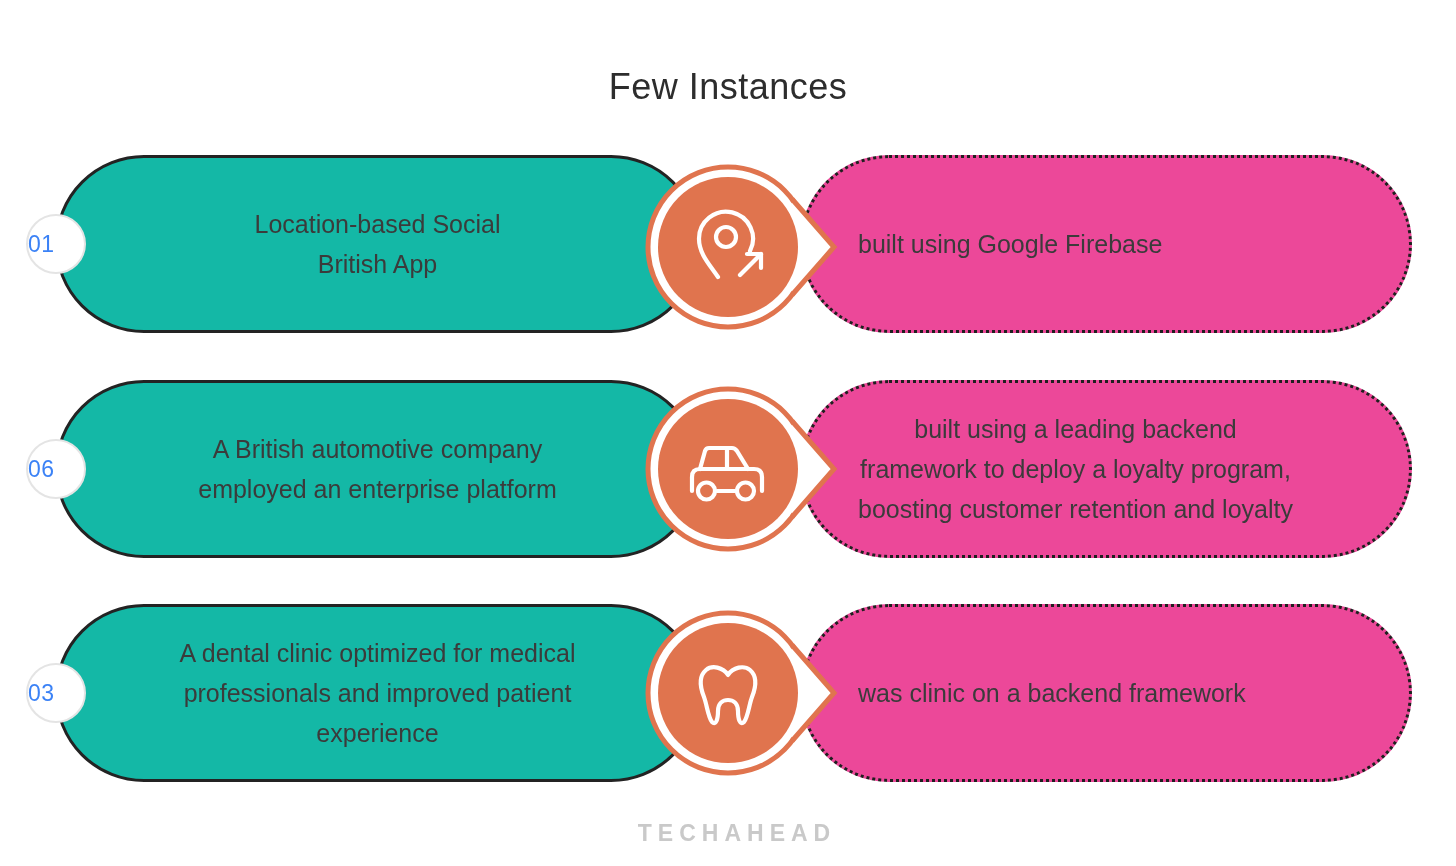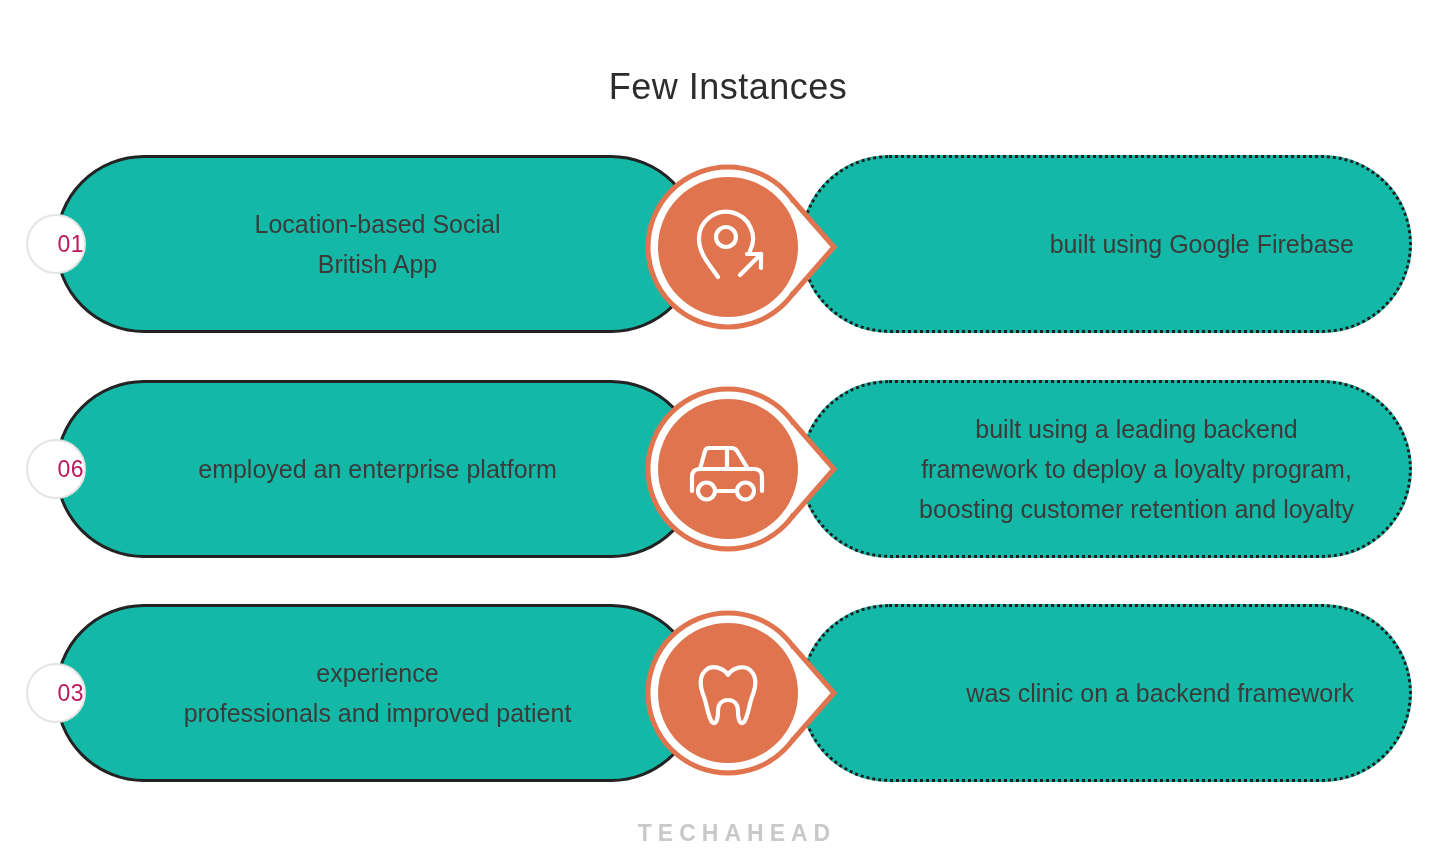--- a/index.html
+++ b/index.html
@@ -11,32 +11,32 @@
   .title{
     position:absolute; top:66px; left:0; width:100%; text-align:center;
     font-size:36px; font-weight:400; color:#2D2D2D; letter-spacing:.5px;
   }
   .solid-pill{
     position:absolute; background:#14b8a6; border:3px solid var(--ink);
     border-radius:92px; box-sizing:border-box; z-index:1;
     display:flex; align-items:center; justify-content:center;
   }
   .dotted-pill{
-    position:absolute; background:#14b8a6; border:3px dotted #1F1F1F;
+    position:absolute; background:#ec4899; border:3px dotted #1F1F1F;
     border-radius:92px; box-sizing:border-box; z-index:1;
-    display:flex; align-items:center; justify-content:flex-end;
+    display:flex; align-items:center; justify-content:flex-start;
   }
   .pill-text{ text-align:center; font-size:25px; line-height:40px; color:var(--text); }
   .solid-pill .pill-text{ padding:0 70px; }
   .dotted-pill .pill-text{ padding:0 55px; }
   .badge{
     position:absolute; width:60px; height:60px; border-radius:50%;
     background:#fff; border:2px solid #E4E4E4; box-sizing:border-box; z-index:4;
-    display:flex; align-items:center; justify-content:flex-end;
-    font-size:23px; color:#be185d; letter-spacing:.5px;
+    display:flex; align-items:center; justify-content:flex-start;
+    font-size:23px; color:#3b82f6; letter-spacing:.5px;
   }
   .medallion{ position:absolute; width:212px; height:176px; z-index:3; }
   .ring{ fill:#fff; stroke:var(--accent); stroke-width:5; }
   .tail{ fill:#fff; stroke:var(--accent); stroke-width:5; stroke-linejoin:miter; }
   .core{ fill:var(--accent); }
   .glyph{ fill:none; stroke:#fff; stroke-width:4.2; stroke-linecap:round; stroke-linejoin:round; }
   .wheel{ fill:var(--accent); stroke:#fff; stroke-width:4.2; }
   .watermark{
     position:absolute; top:820px; left:9px; width:100%; text-align:center;
     font-size:23px; font-weight:700; letter-spacing:6px; color:#C9C9C9;
@@ -66,20 +66,21 @@
   <path class="tail" d="M152 40 L194 88 L152 136"></path>
   <circle class="core" cx="88" cy="88" r="70"></circle>
   <path class="glyph" d="M 78 118 C 70 106 59 95 59 80 A 27 27 0 1 1 110 92"></path>
   <circle class="glyph" cx="86" cy="78" r="10"></circle>
   <path class="glyph" d="M 100 116 L 121 95"></path>
   <path class="glyph" d="M 107 95 H 121 V 109"></path>
 </svg>
 
 <div class="solid-pill" style="left:55px;top:380px;width:645px;height:178px">
   <div class="pill-text">
+    <div>A British automotive company</div>
     <div>employed an enterprise platform</div>
   </div>
 </div>
 <div class="badge" style="left:26px;top:439px">
   <span>06</span>
 </div>
 <div class="dotted-pill" style="left:800px;top:380px;width:612px;height:178px">
   <div class="pill-text">
     <div>built using a leading backend</div>
     <div>framework to deploy a loyalty program,</div>
@@ -93,22 +94,23 @@
   <path class="glyph" d="M 52 110 V 96 Q 52 88 60 88 H 114 Q 122 88 122 96 V 110"></path>
   <path class="glyph" d="M 77 110 H 95"></path>
   <path class="glyph" d="M 60 88 L 65 70 Q 66 67 69 67 H 92 Q 95 67 97 70 L 108 88"></path>
   <path class="glyph" d="M 87 68 V 87"></path>
   <circle class="wheel" cx="66.5" cy="110" r="8.5"></circle>
   <circle class="wheel" cx="105.5" cy="110" r="8.5"></circle>
 </svg>
 
 <div class="solid-pill" style="left:55px;top:604px;width:645px;height:178px">
   <div class="pill-text">
+    <div>A dental clinic optimized for medical</div>
+    <div>professionals and improved patient</div>
     <div>experience</div>
-    <div>professionals and improved patient</div>
   </div>
 </div>
 <div class="badge" style="left:26px;top:663px">
   <span>03</span>
 </div>
 <div class="dotted-pill" style="left:800px;top:604px;width:612px;height:178px">
   <div class="pill-text">
     <div>was clinic on a backend framework</div>
   </div>
 </div>

